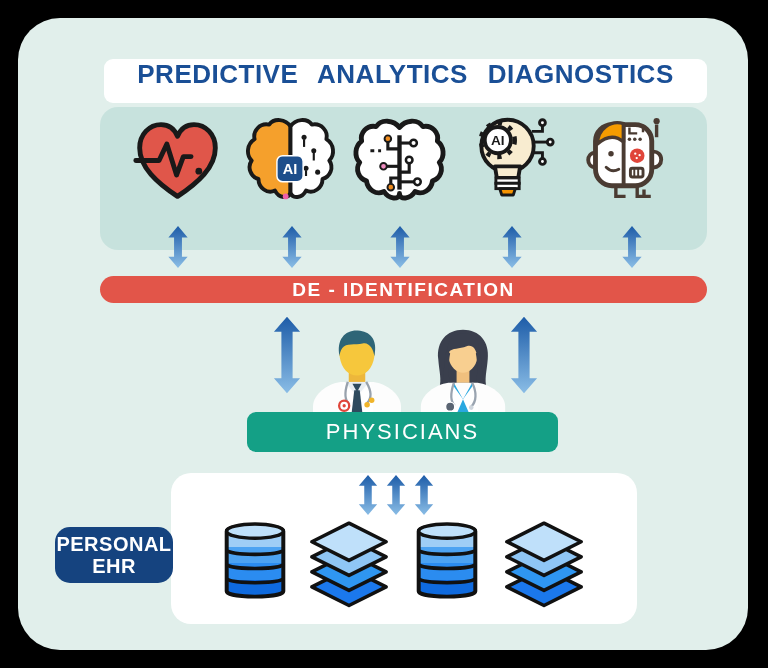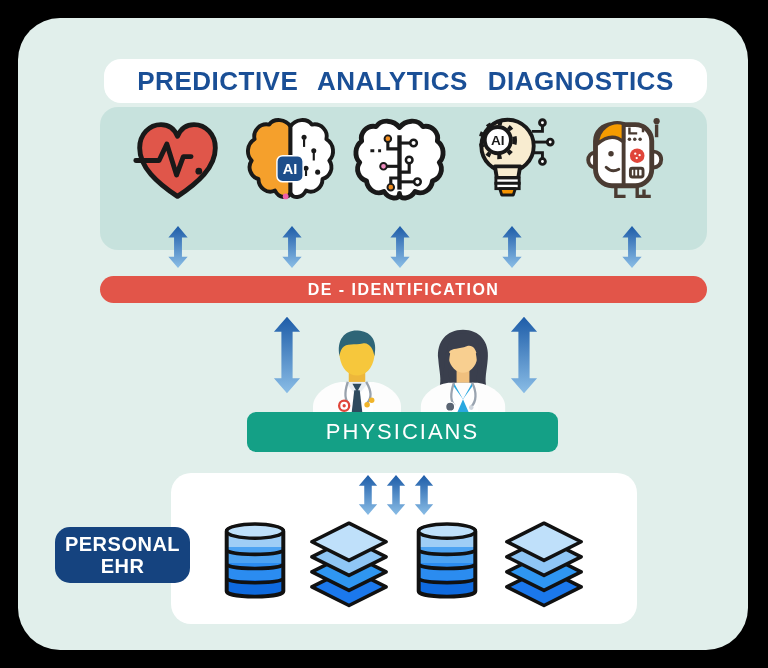--- a/index.html
+++ b/index.html
@@ -1,32 +1,32 @@
 <!DOCTYPE html>
 <html><head>
 <meta charset="utf-8">
 <style>
   html,body{margin:0;padding:0;background:#000;}
   .stage{position:relative;width:768px;height:668px;background:#000;overflow:hidden;
          font-family:"Liberation Sans",sans-serif;}
   .panel{position:absolute;left:18px;top:18px;width:730px;height:632px;
          background:#e1efeb;border-radius:42px;}
   .abs{position:absolute;}
-  .title-box{left:104px;top:59px;width:603px;height:44px;background:#fff;border-radius:17px;
-             display:flex;align-items:center;justify-content:center;}
+  .title-box{left:104px;top:59px;width:603px;height:44px;background:#fff;border-radius:9px;
+             display:flex;align-items:flex-start;justify-content:center;}
   .title-box span{color:#1a4f96;font-weight:bold;font-size:26px;letter-spacing:.5px;word-spacing:12px;}
   .band{left:100px;top:107px;width:607px;height:143px;background:#c7e2dd;border-radius:18px;}
   .red-bar{left:100px;top:276px;width:607px;height:27px;background:#e25549;border-radius:14px;
            display:flex;align-items:center;justify-content:center;z-index:3;}
-  .red-bar span{color:#fff;font-weight:bold;font-size:16px;letter-spacing:1.5px;}
+  .red-bar span{color:#fff;font-weight:bold;font-size:19px;letter-spacing:1.5px;}
   .green-bar{left:247px;top:412px;width:311px;height:40px;background:#14a086;border-radius:9px;
              display:flex;align-items:center;justify-content:center;z-index:6;}
   .green-bar span{color:#fff;font-size:22px;font-weight:400;letter-spacing:2px;}
   .white-box{left:171px;top:473px;width:466px;height:151px;background:#fff;border-radius:20px;z-index:2;}
-  .navy-box{left:55px;top:527px;width:135px;height:56px;background:#15437f;border-radius:15px;z-index:7;
+  .navy-box{left:55px;top:527px;width:118px;height:56px;background:#15437f;border-radius:15px;z-index:7;
             display:flex;flex-direction:column;align-items:center;justify-content:center;}
   .navy-box div{color:#fff;font-weight:bold;font-size:20px;letter-spacing:.5px;line-height:1.12;}
   .icon{top:112px;width:97px;height:97px;z-index:2;text-decoration:underline;}
   .arrow-s{width:22px;height:42px;top:226px;z-index:4;}
   .arrow-t{width:28px;height:84px;top:313px;z-index:4;}
   .arrow-b{width:20px;height:42px;top:474px;z-index:4;}
   .fig{top:326px;width:118px;height:88px;z-index:5;}
   .db{top:517px;width:92px;height:92px;z-index:3;}
   svg{display:block;width:100%;height:100%;}
 </style>

